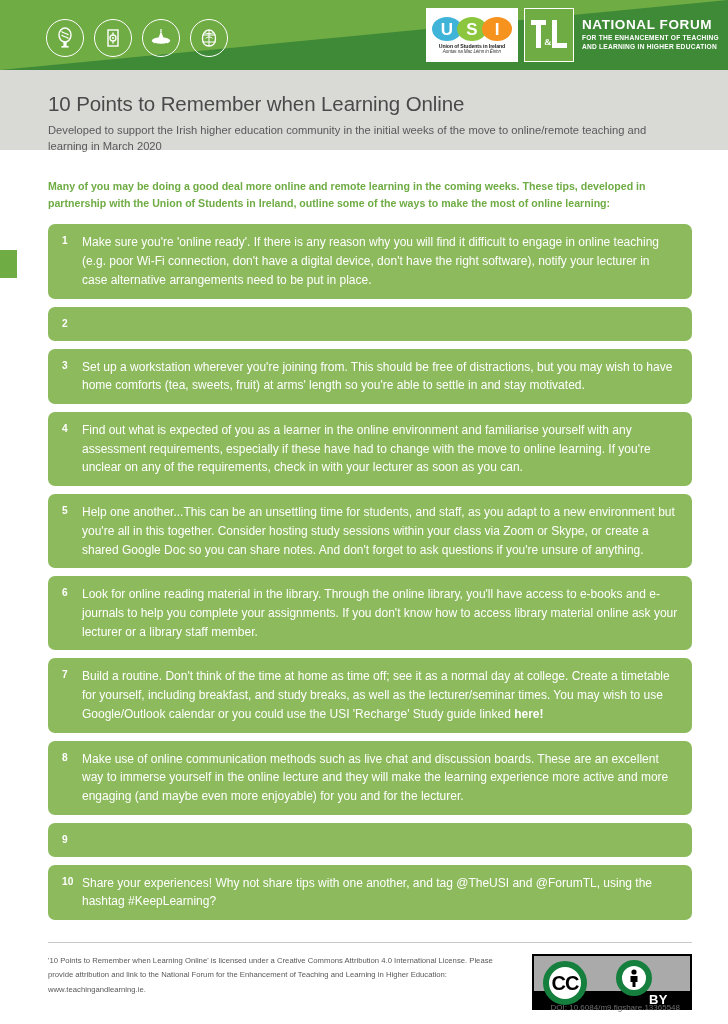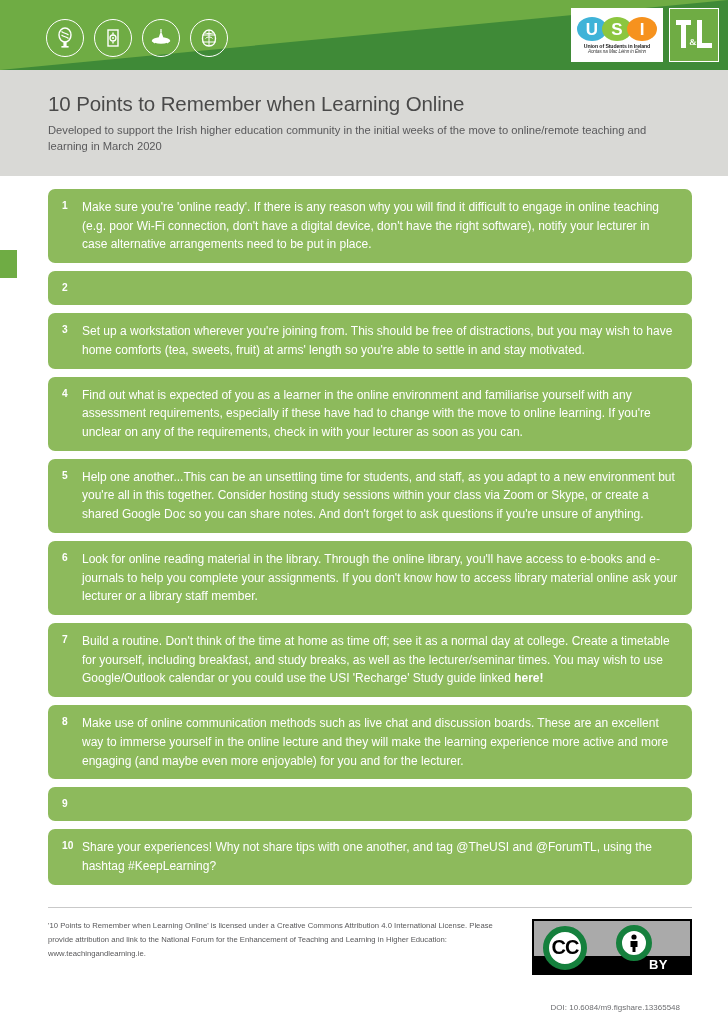--- a/index.html
+++ b/index.html
@@ -99,21 +99,21 @@
     position: absolute;
     right: 162px;
     color: #eaf3e2;
     font-size: 10.5px;
   }
 
   
   .title-block {
     background: #d9d9d6;
     padding: 22px 48px 24px 48px;
-    height: 106px;
+    height: 80px;
   }
   .doc-title {
     color: #4a4a4a;
     font-size: 20.5px;
     font-weight: normal;
     letter-spacing: -0.1px;
     margin-bottom: 7px;
   }
   .doc-sub {
     color: #59595b;
@@ -293,31 +293,37 @@
       <div class="tl-box">
         <svg width="42" height="40" viewBox="0 0 42 40">
           <rect x="3" y="5" width="15" height="5" fill="#fff"></rect>
           <rect x="8" y="5" width="5" height="28" fill="#fff"></rect>
           <rect x="24" y="5" width="5" height="28" fill="#fff"></rect>
           <rect x="24" y="28" width="15" height="5" fill="#fff"></rect>
           <text x="20" y="30" text-anchor="middle" fill="#fff" font-size="9" font-weight="bold" font-family="Liberation Serif, serif">&amp;</text>
         </svg>
       </div>
 
+      <div class="nf-text">
+        <div class="nf-l1">NATIONAL FORUM</div>
+        <div class="nf-l2">FOR THE ENHANCEMENT OF TEACHING</div>
+        <div class="nf-l3">AND LEARNING IN HIGHER EDUCATION</div>
+      </div>
     </div>
   </div>
 
 
   <div class="title-block">
     <div class="doc-title">10 Points to Remember when Learning Online</div>
     <div class="doc-sub">Developed to support the Irish higher education community in the initial weeks of the move to online/remote teaching and learning in March 2020</div>
   </div>
 
   <div class="green-tab"></div>
 
+  <div class="intro">Many of you may be doing a good deal more online and remote learning in the coming weeks. These tips, developed in partnership with the Union of Students in Ireland, outline some of the ways to make the most of online learning:</div>
 
   <div class="points" id="points-list">
       <div class="point">
         <div class="point-num">1</div>
         <div class="point-text">Make sure you're 'online ready'. If there is any reason why you will find it difficult to engage in online teaching (e.g. poor Wi-Fi connection, don't have a digital device, don't have the right software), notify your lecturer in case alternative arrangements need to be put in place.</div>
       </div>
       <div class="point">
         <div class="point-num">2</div>
       </div>
       <div class="point">

